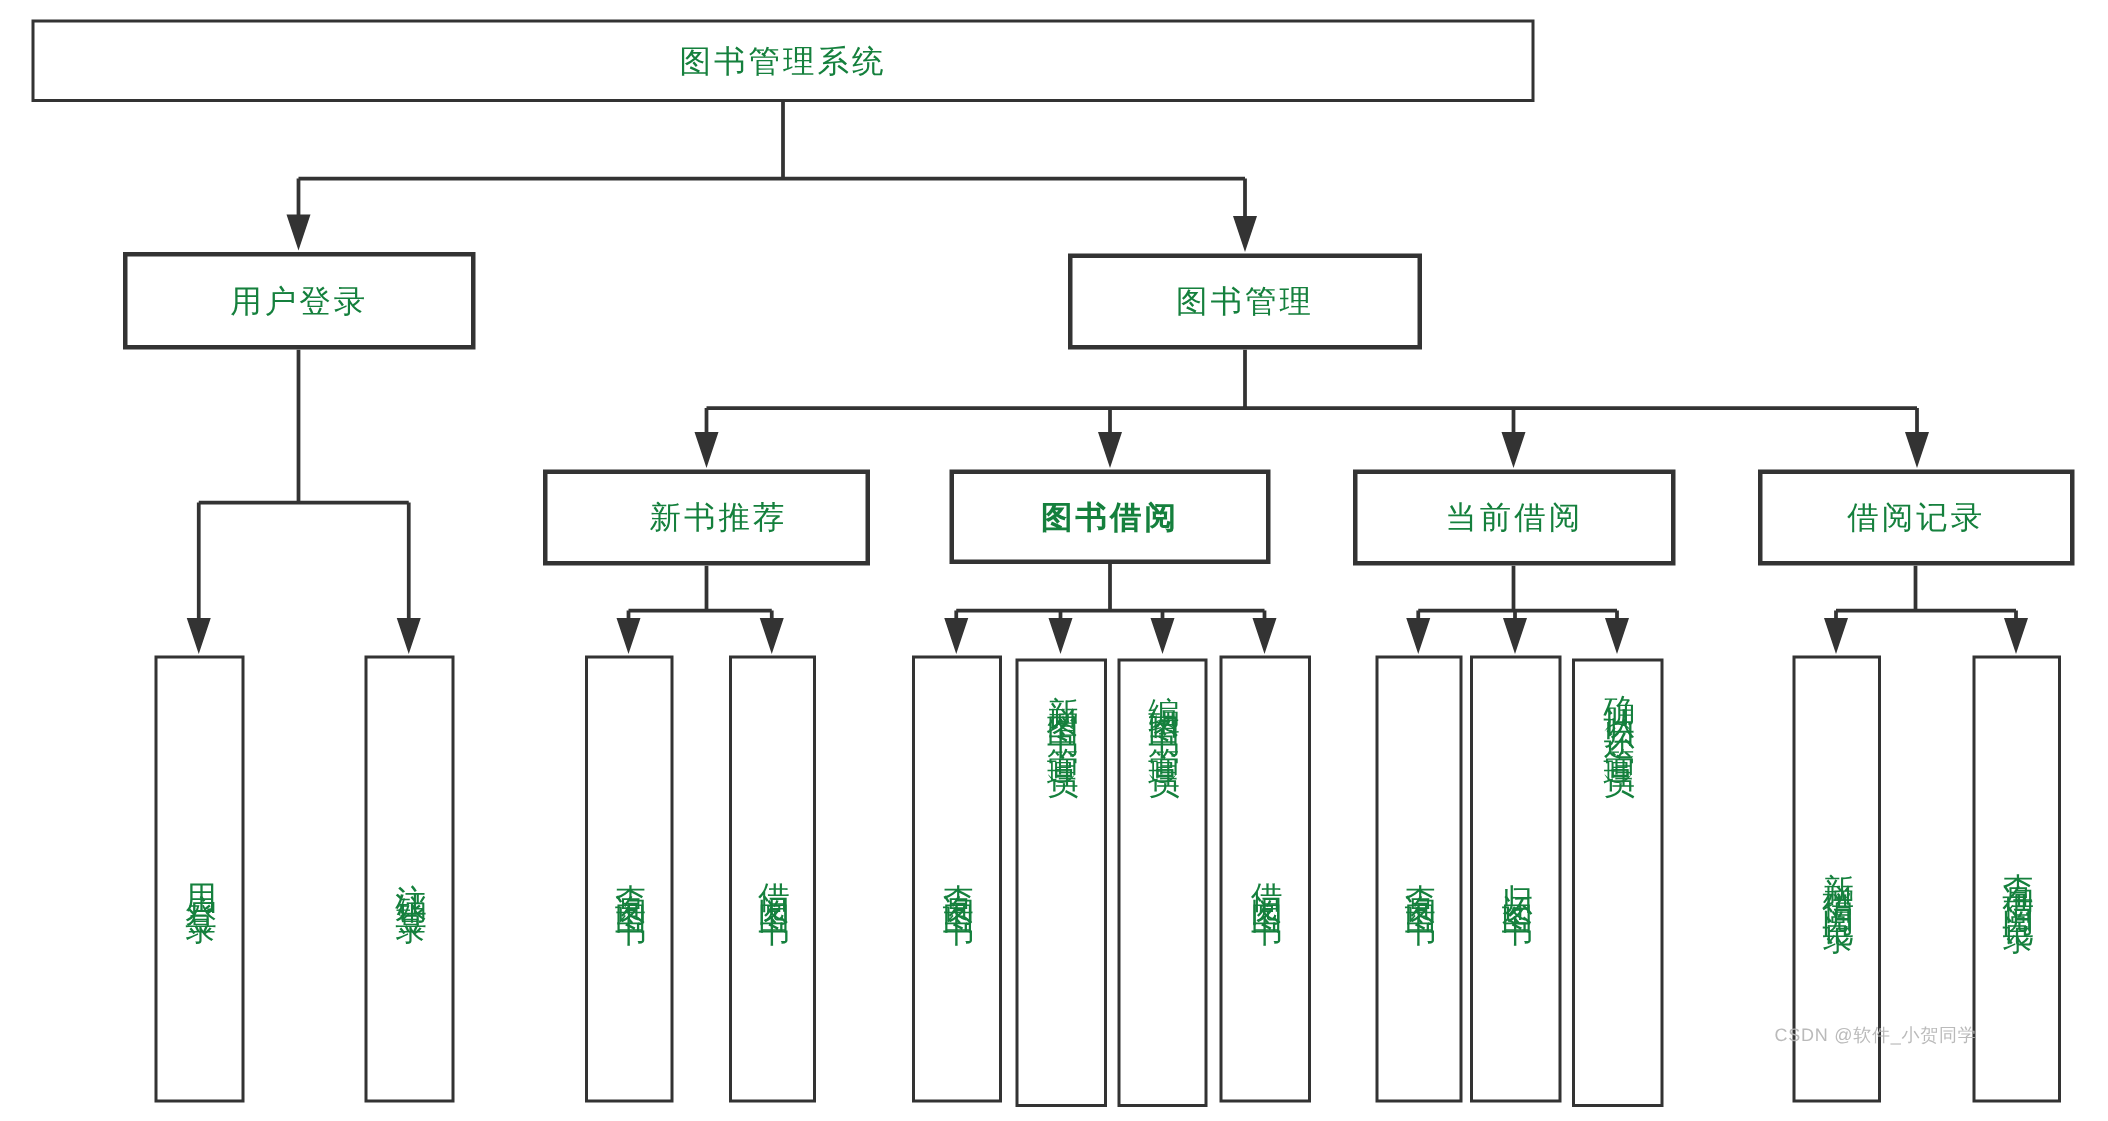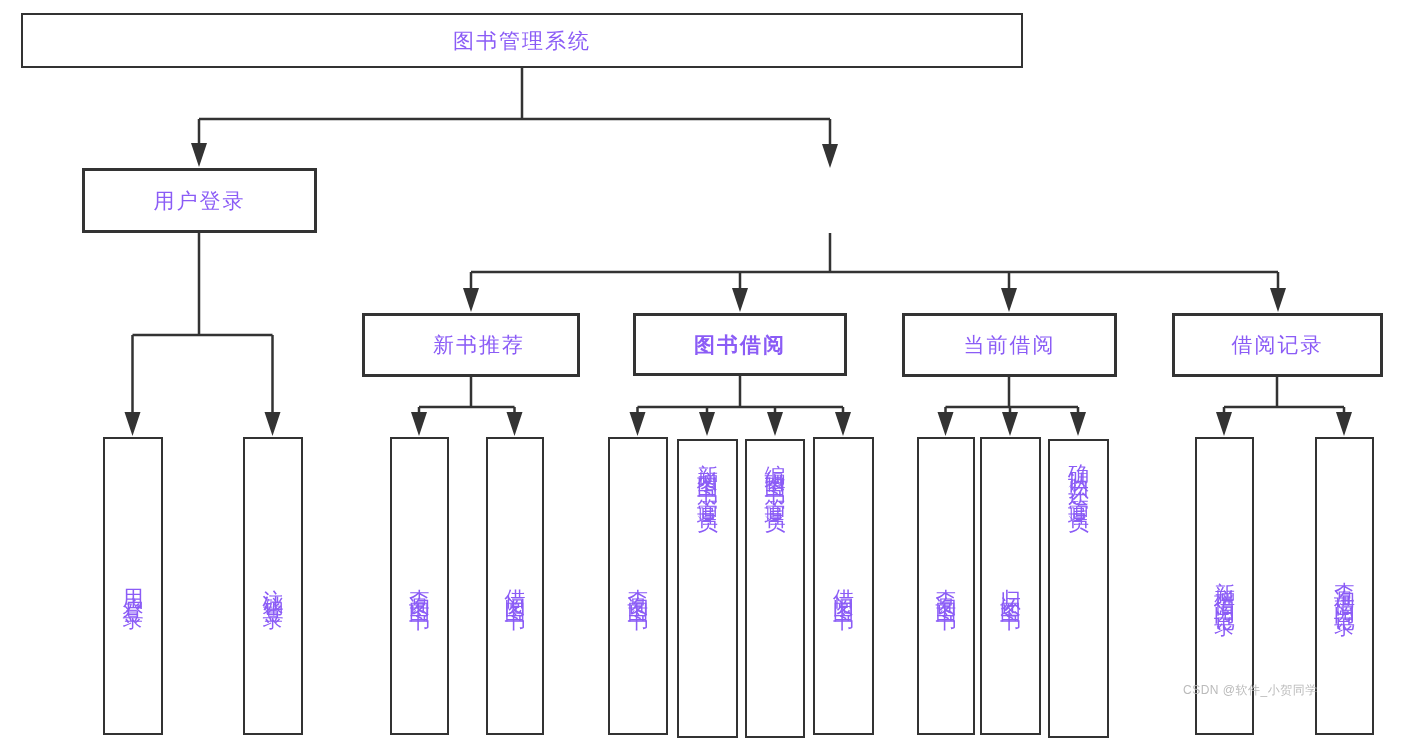--- a/index.html
+++ b/index.html
@@ -2,21 +2,21 @@
 <html><head>
 <meta charset="utf-8">
 <style>
   html,body{margin:0;padding:0;background:#ffffff;}
   body{font-family:"Liberation Sans",sans-serif;}
   .canvas{position:relative;width:1405px;height:747px;background:#ffffff;overflow:hidden;}
   .connectors{position:absolute;left:0;top:0;width:1405px;height:747px;z-index:1;}
   .connectors .line{fill:none;stroke:#333333;stroke-width:2.5;}
   .connectors .arrow{fill:#333333;stroke:none;}
   .node{position:absolute;box-sizing:border-box;background:#ffffff;border:3px solid #333333;
-        display:flex;align-items:center;justify-content:center;color:#8b5cf6;z-index:2;}
+        display:flex;align-items:center;justify-content:center;color:#15803d;z-index:2;}
   .node.thin{border-width:2px;}
   .hlabel{font-size:21px;letter-spacing:2px;white-space:nowrap;}
   .leaf{border-width:2px;}
   .vtext{writing-mode:vertical-rl;text-orientation:mixed;font-size:21px;line-height:1.15;
          letter-spacing:7px;white-space:nowrap;}
   .leaf.top{align-items:flex-start;}
   .leaf.top .vtext{padding-top:6px;}
   .watermark{position:absolute;left:1183px;top:682px;z-index:5;font-size:12px;
              color:#b5b5b5;opacity:0.92;letter-spacing:0.5px;white-space:nowrap;}
 </style>
@@ -55,20 +55,23 @@
       M1216 412 L1232 412 L1224 436 Z
       M1336 412 L1352 412 L1344 436 Z"></path>
   </svg>
 
   <div class="node thin" style="left:21px;top:13px;width:1002px;height:55px;">
     <span class="hlabel">图书管理系统</span>
   </div>
 
   <div class="node" style="left:82px;top:168px;width:235px;height:65px;">
     <span class="hlabel">用户登录</span>
+  </div>
+  <div class="node" style="left:712px;top:169px;width:236px;height:64px;">
+    <span class="hlabel">图书管理</span>
   </div>
 
   <div class="node" style="left:362px;top:313px;width:218px;height:64px;padding-left:16px;">
     <span class="hlabel">新书推荐</span>
   </div>
   <div class="node" style="left:633px;top:313px;width:214px;height:63px;font-weight:bold;">
     <span class="hlabel">图书借阅</span>
   </div>
   <div class="node" style="left:1172px;top:313px;width:211px;height:64px;">
     <span class="hlabel">借阅记录</span>

